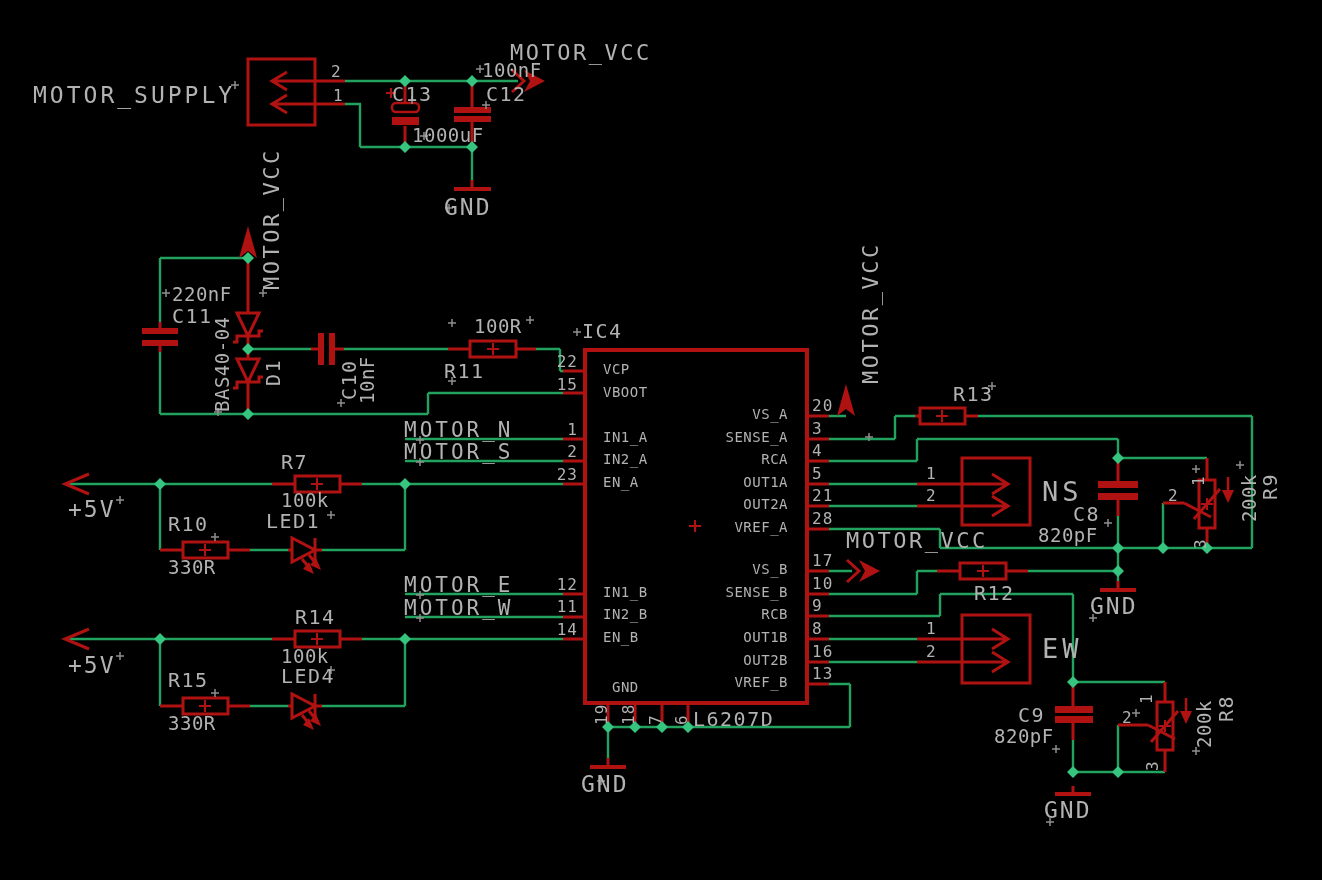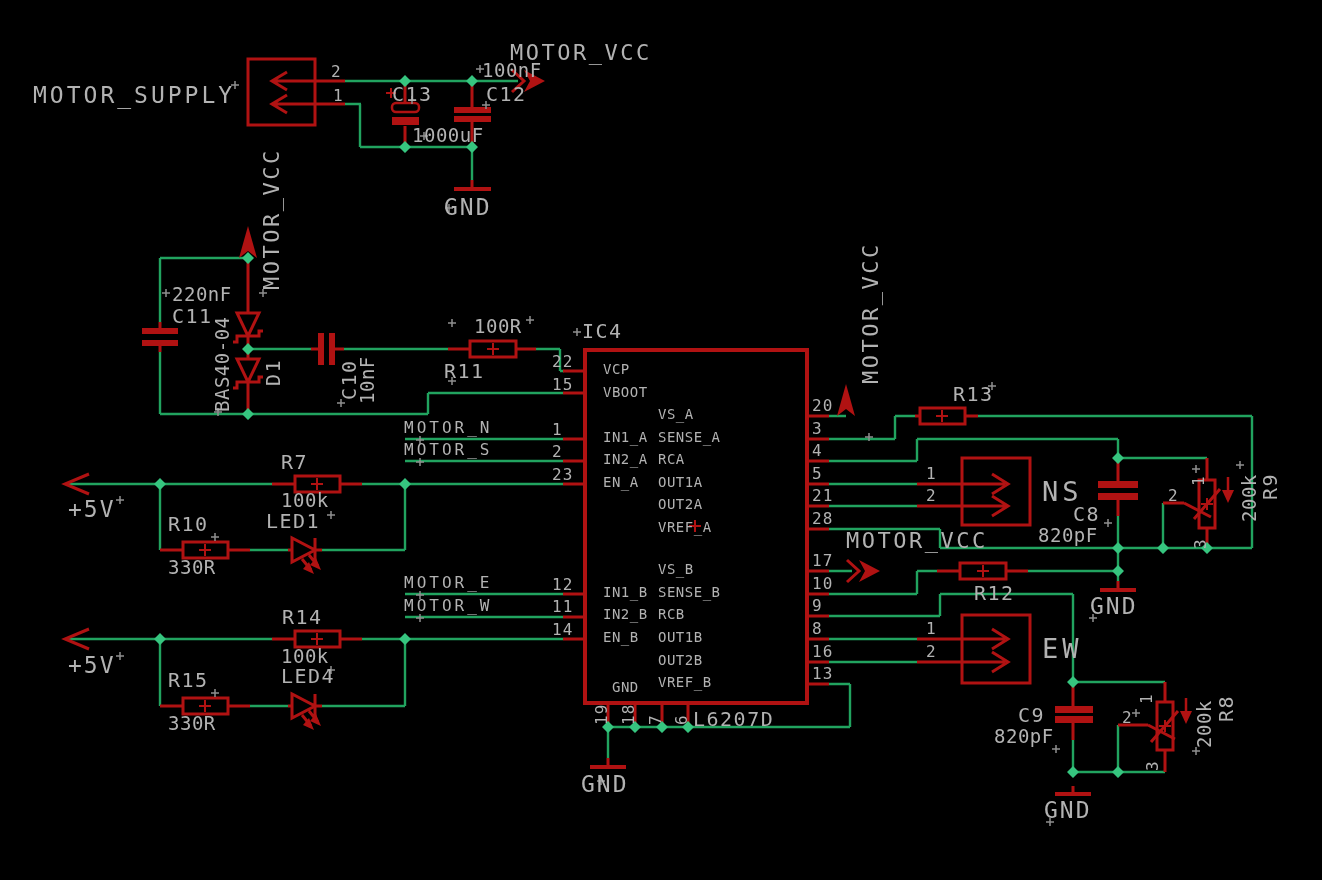--- a/index.html
+++ b/index.html
@@ -4,27 +4,27 @@
 <style>
   html,body{margin:0;padding:0;background:#000;}
   #canvas{position:relative;width:1322px;height:880px;background:#000;overflow:hidden;
           font-family:"DejaVu Sans Mono", monospace;}
   svg{position:absolute;left:0;top:0;}
   .lbl{position:absolute;color:#b2b2b2;line-height:1;white-space:pre;}
   .big{font-size:23px;letter-spacing:3px}
   .nsew{font-size:27px;letter-spacing:4px}
   .gnd{font-size:23px;letter-spacing:2px}
   .vcc{font-size:22px;letter-spacing:2.5px}
-  .net{font-size:16px;letter-spacing:3px}
+  .net{font-size:21px;letter-spacing:3px}
   .ref{font-size:20px;letter-spacing:1.5px}
   .val{font-size:19px;letter-spacing:.5px}
   .pname{font-size:14px;letter-spacing:.5px}
   .pnum{font-size:16px;letter-spacing:1px}
   .ppin{font-size:16px}
-  .ra{text-align:left}
+  .ra{text-align:right}
   .vt{transform:rotate(-90deg);transform-origin:0 0}
 </style>
 </head>
 <body>
 
 <div id="canvas">
 
 <svg width="1322" height="880" viewBox="0 0 1322 880">
 
   <g stroke="#21A35F" stroke-width="2.4" fill="none">
@@ -264,21 +264,21 @@
 <div class="lbl net" style="left:404px;top:598px">MOTOR_W</div>
 
 <div class="lbl gnd" style="left:68px;top:498px">+5V</div>
 <div class="lbl ref" style="left:281px;top:452px">R7</div>
 <div class="lbl val" style="left:281px;top:491px">100k</div>
 <div class="lbl ref" style="left:266px;top:511px">LED1</div>
 <div class="lbl ref" style="left:168px;top:514px">R10</div>
 <div class="lbl val" style="left:168px;top:558px">330R</div>
 
 <div class="lbl gnd" style="left:68px;top:654px">+5V</div>
-<div class="lbl ref" style="left:282px;top:607px">R14</div>
+<div class="lbl ref" style="left:295px;top:607px">R14</div>
 <div class="lbl val" style="left:281px;top:647px">100k</div>
 <div class="lbl ref" style="left:281px;top:666px">LED4</div>
 <div class="lbl ref" style="left:168px;top:670px">R15</div>
 <div class="lbl val" style="left:168px;top:714px">330R</div>
 
 <div class="lbl pnum ra" style="left:552px;top:354px;width:26px">22</div>
 <div class="lbl pnum ra" style="left:552px;top:377px;width:26px">15</div>
 <div class="lbl pnum ra" style="left:552px;top:422px;width:26px">1</div>
 <div class="lbl pnum ra" style="left:552px;top:444px;width:26px">2</div>
 <div class="lbl pnum ra" style="left:552px;top:467px;width:26px">23</div>

